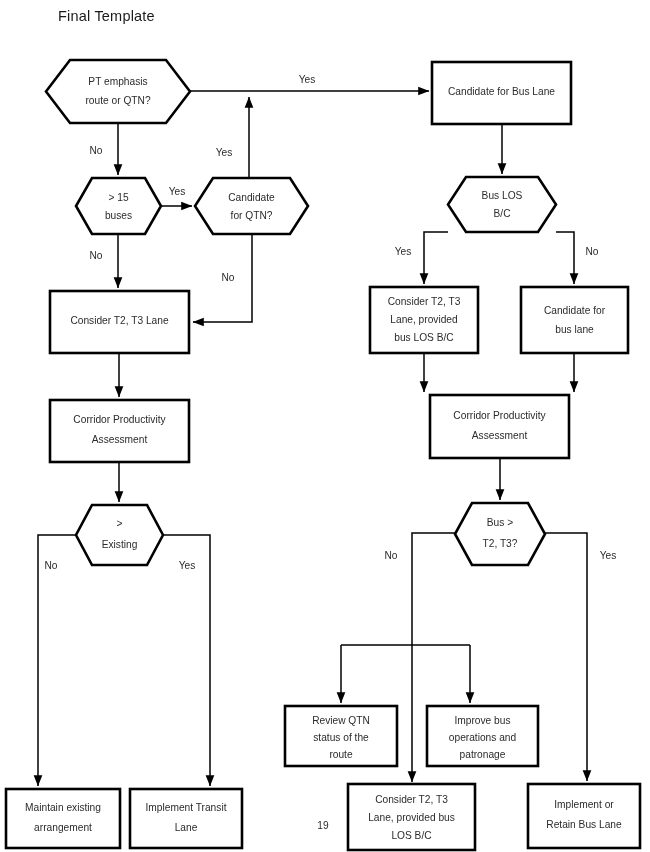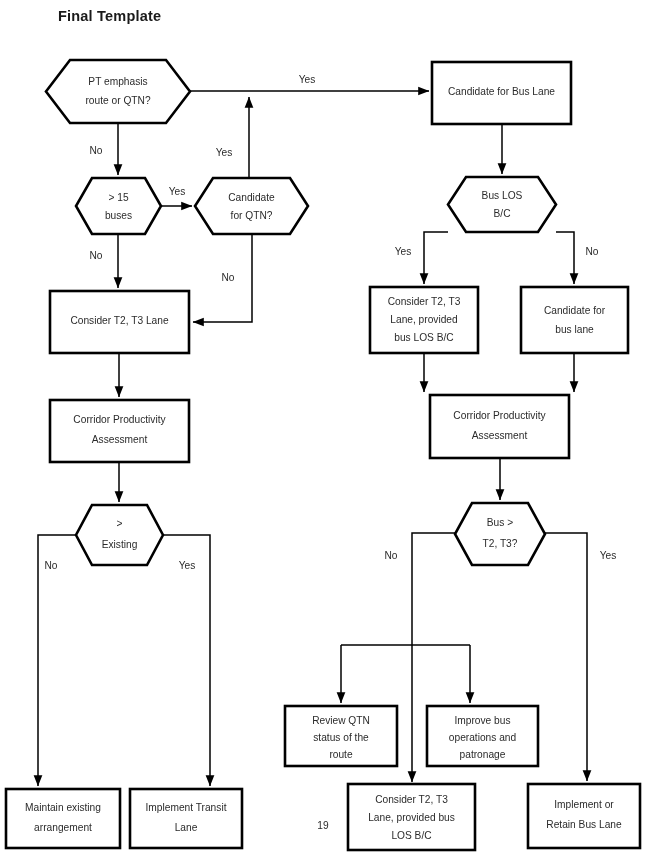--- a/index.html
+++ b/index.html
@@ -12,21 +12,21 @@
     height: 852px;
     position: relative;
     font-family: "Liberation Sans", sans-serif;
     overflow: hidden;
   }
   #page-title {
     position: absolute;
     left: 58px;
     top: 8px;
     font-size: 14.5px;
-    font-weight: bold;
+    font-weight: normal;
     color: #1a1a1a;
     letter-spacing: 0.2px;
   }
   #flow-svg {
     position: absolute;
     left: 0;
     top: 0;
   }
   .node-shape {
     fill: #ffffff;

